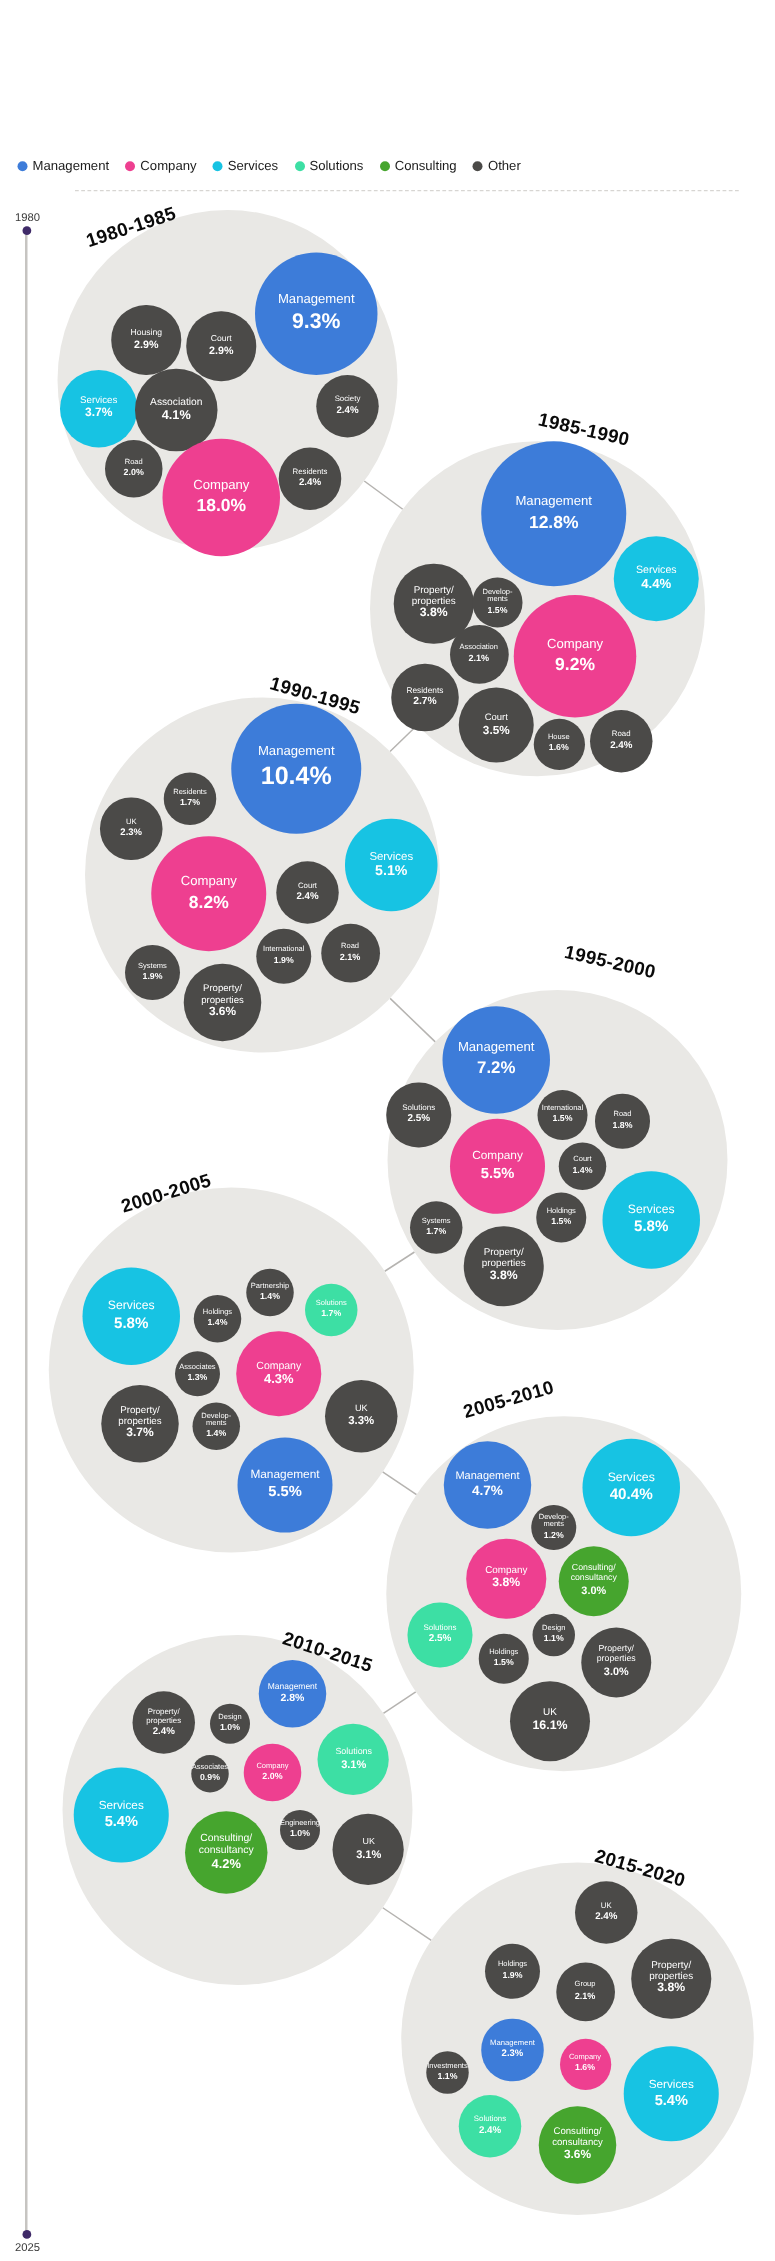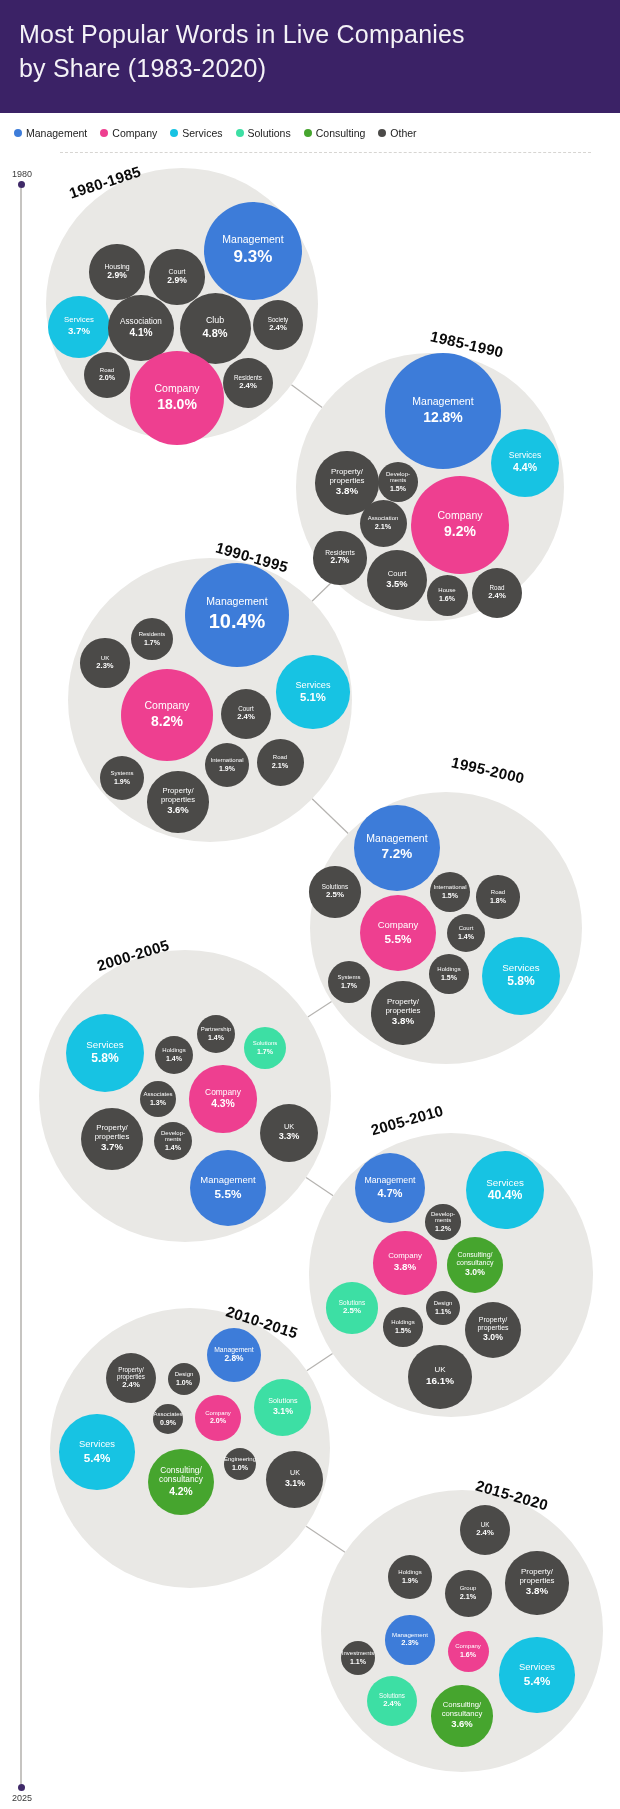--- a/index.html
+++ b/index.html
@@ -24,26 +24,20 @@
   .cluster { position:absolute; border-radius:50%; background:#e9e8e5; }
   .period-label { position:absolute; font-size:15px; font-weight:bold; color:#0a0a0a; white-space:nowrap; letter-spacing:.3px; }
   .bubble { position:absolute; border-radius:50%; display:flex; flex-direction:column; align-items:center; justify-content:center; text-align:center; color:#ffffff; }
   .bw { white-space:pre-line; line-height:1.12; }
   .bv { font-weight:bold; line-height:1.3; }
 </style>
 </head>
 <body>
 
 <div id="canvas">
-  <div class="header" style="background: rgb(59, 34, 102);">
-    <div class="title">
-      <span>Most Popular Words in Live Companies</span><br>
-      <span>by Share (1983-2020)</span>
-    </div>
-  </div>
 
   <div class="legend" id="legend">
       <span class="legend-item">
         <i class="dot" style="background: rgb(61, 124, 217);"></i>
         <span>Management</span>
       </span>
       <span class="legend-item">
         <i class="dot" style="background: rgb(238, 63, 144);"></i>
         <span>Company</span>
       </span>
@@ -103,24 +97,20 @@
       <div class="bv" style="font-size: 8.55216px;">2.9%</div>
     </div>
     <div class="bubble" style="left: 47.8387px; top: 295.839px; height: 62.3px; width: 62.3px; background: rgb(23, 195, 227);">
       <div class="bw" style="font-size: 7.79033px;">Services</div>
       <div class="bv" style="font-size: 9.66001px;">3.7%</div>
     </div>
     <div class="bubble" style="left: 108.198px; top: 295.197px; height: 65.6px; width: 65.6px; background: rgb(75, 74, 72);">
       <div class="bw" style="font-size: 8.20062px;">Association</div>
       <div class="bv" style="font-size: 10.1688px;">4.1%</div>
     </div>
-    <div class="bubble" style="left: 179.508px; top: 292.508px; height: 71px; width: 71px; background: rgb(75, 74, 72);">
-      <div class="bw" style="font-size: 8.87311px;">Club</div>
-      <div class="bv" style="font-size: 11.0027px;">4.8%</div>
-    </div>
     <div class="bubble" style="left: 252.903px; top: 299.903px; height: 50.2px; width: 50.2px; background: rgb(75, 74, 72);">
       <div class="bw" style="font-size: 6.27423px;">Society</div>
       <div class="bv" style="font-size: 7.78005px;">2.4%</div>
     </div>
     <div class="bubble" style="left: 84.0897px; top: 352.09px; height: 45.8px; width: 45.8px; background: rgb(75, 74, 72);">
       <div class="bw" style="font-size: 6px;">Road</div>
       <div class="bv" style="font-size: 7.10218px;">2.0%</div>
     </div>
     <div class="bubble" style="left: 129.769px; top: 350.769px; height: 94.5px; width: 94.5px; background: rgb(238, 63, 144);">
       <div class="bw" style="font-size: 10.5px;">Company</div>

